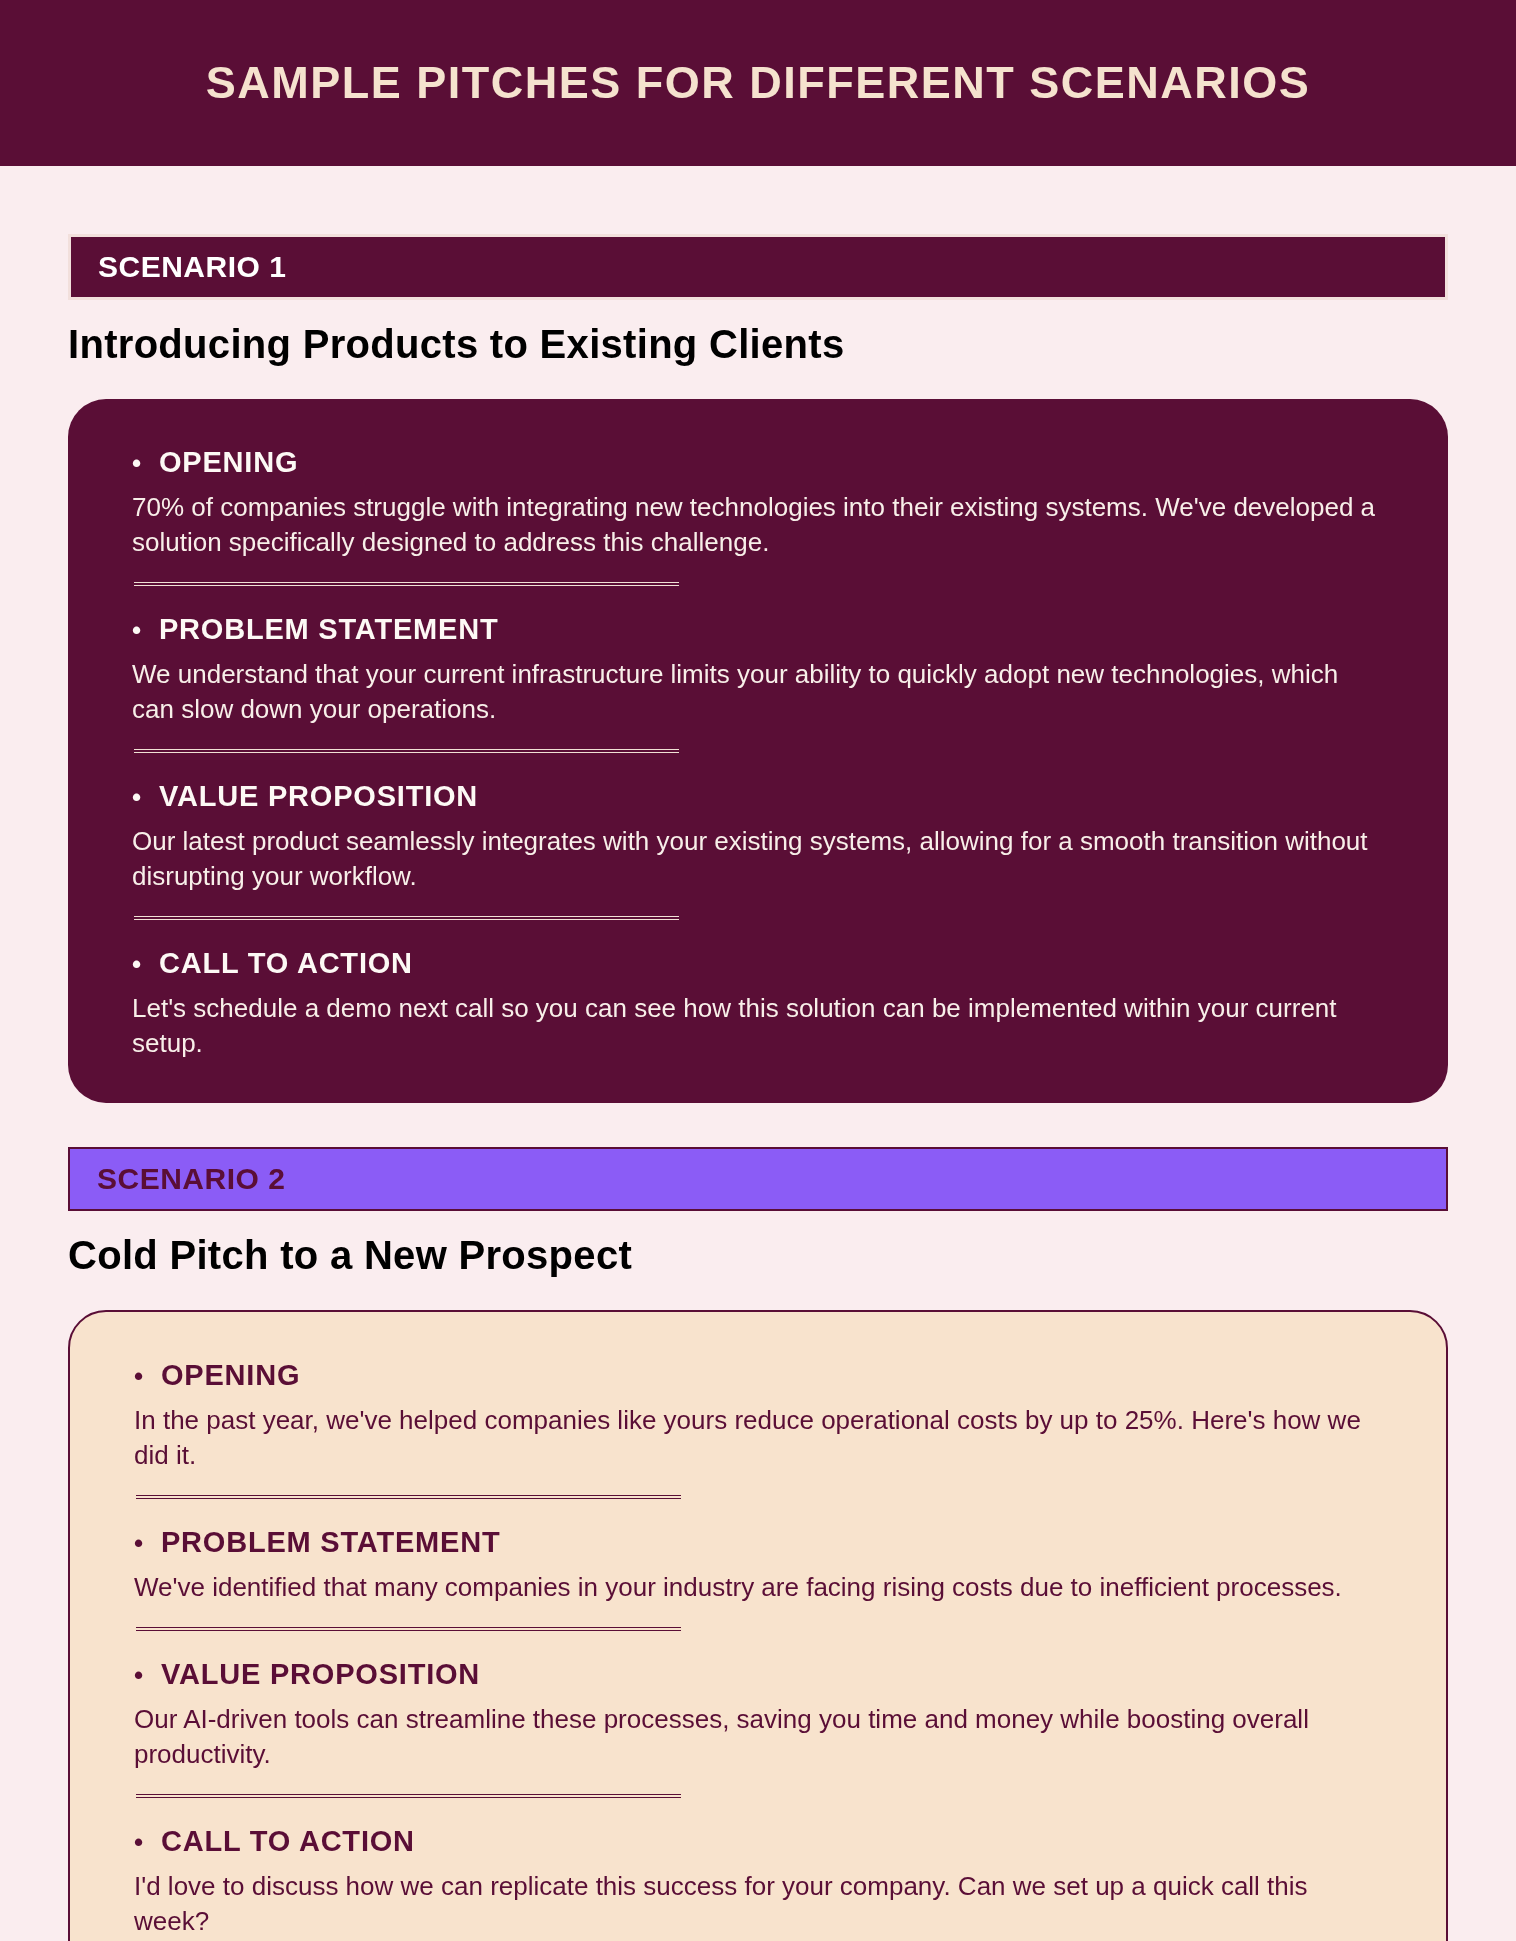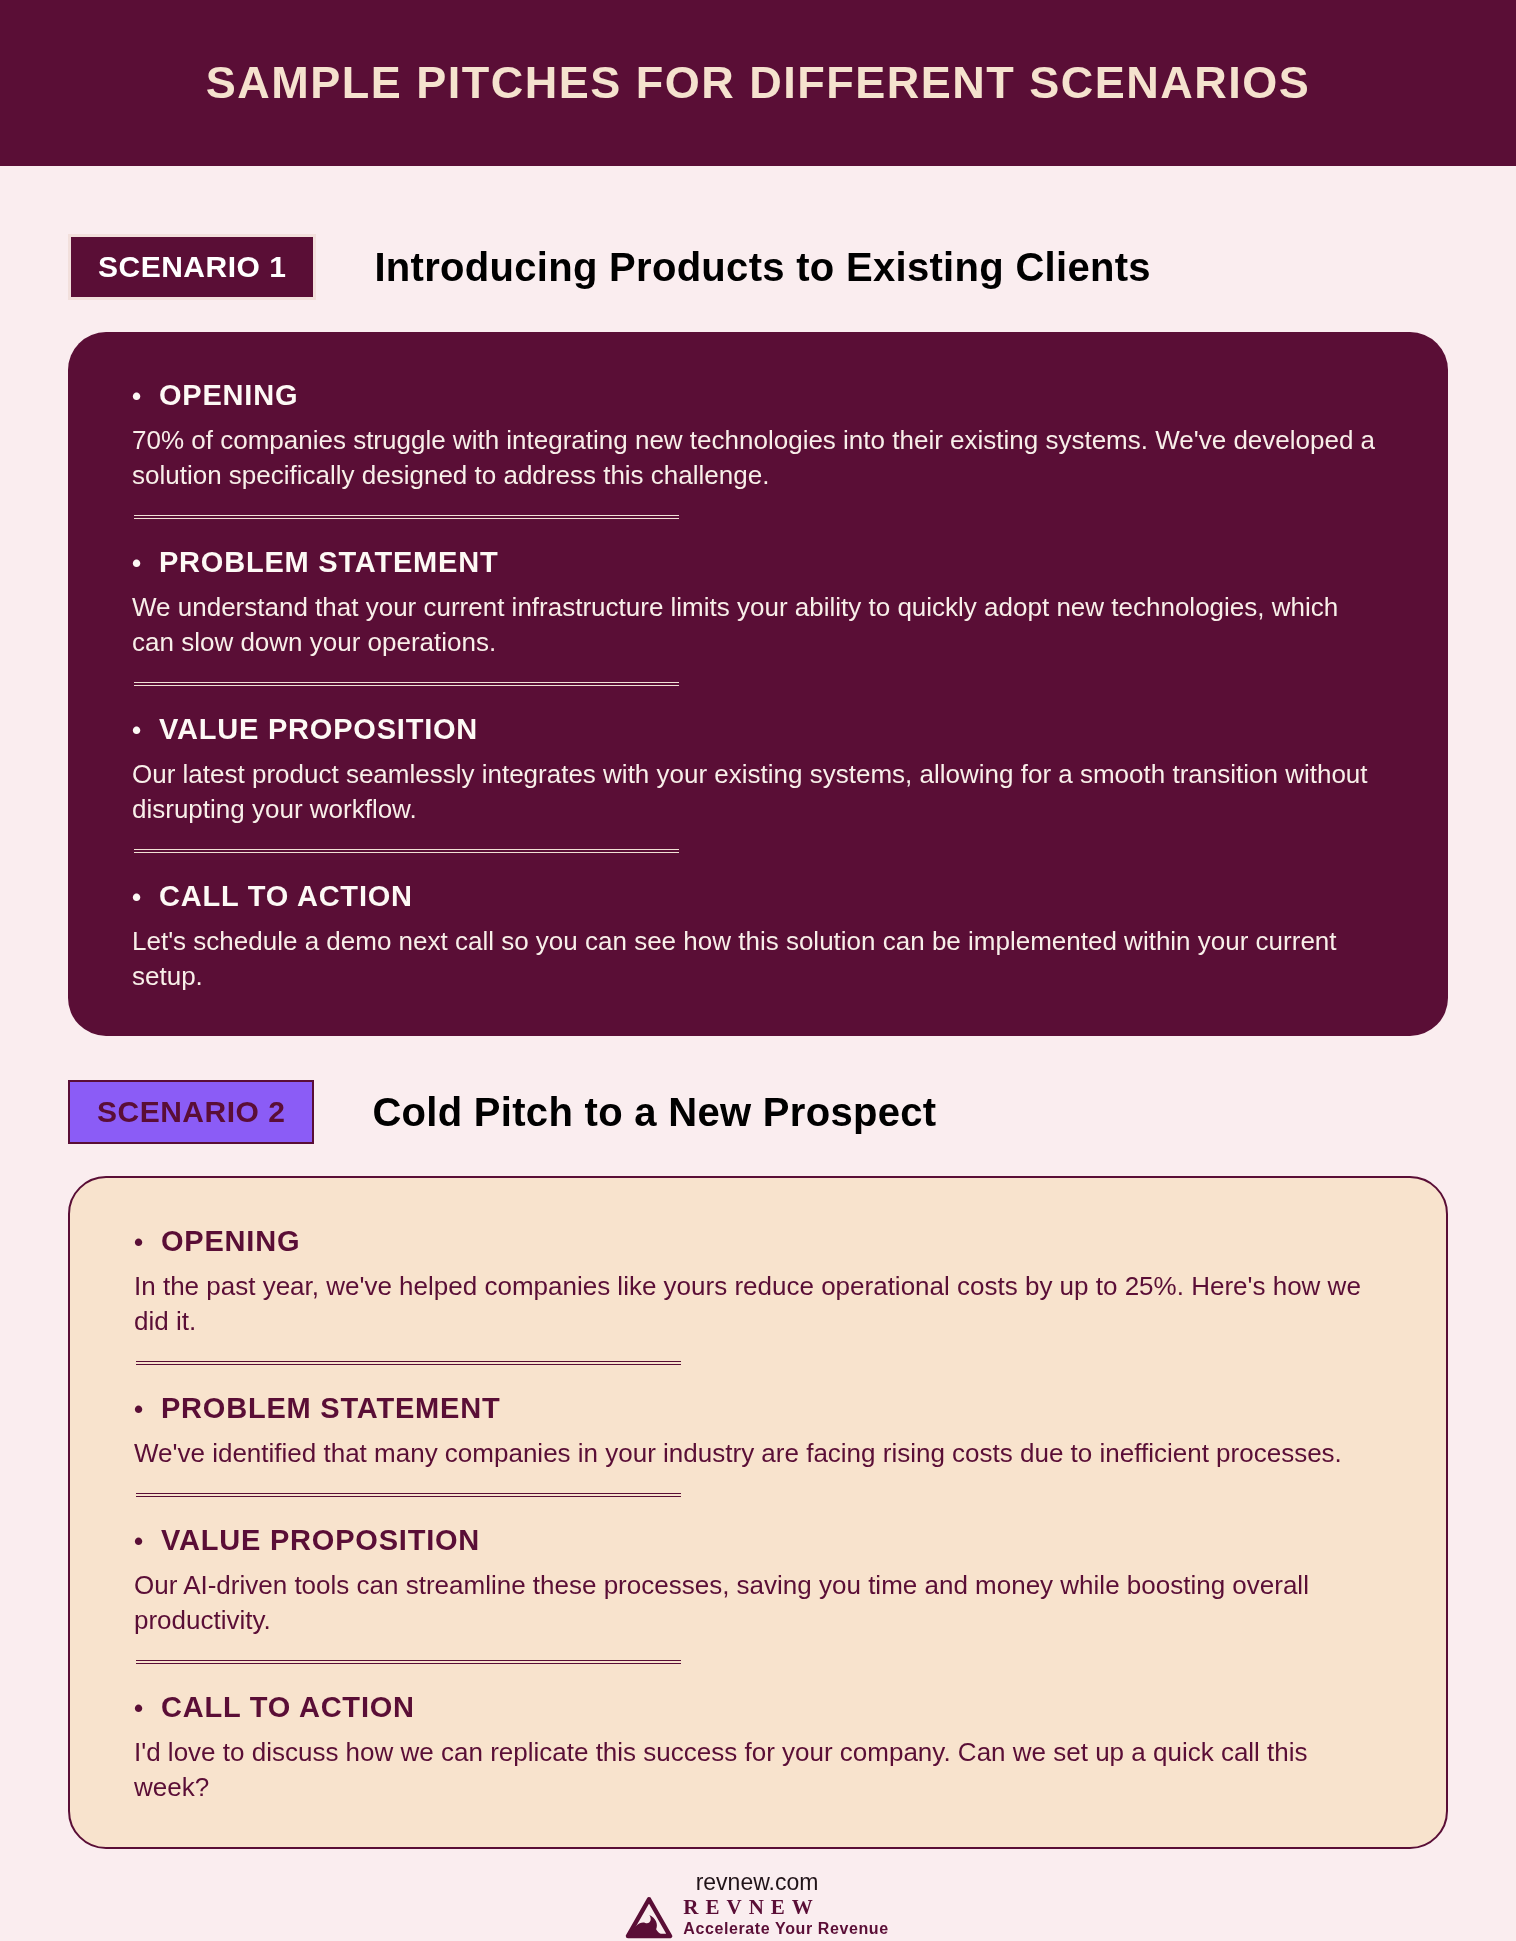--- a/index.html
+++ b/index.html
@@ -26,23 +26,23 @@
     font-size: 45px;
     font-weight: bold;
     letter-spacing: 1.5px;
   }
 
   
   main { padding: 0 68px; }
 
   .scenario-row {
     display: flex;
-    align-items: center;
-    gap: 58px;
+    gap: 22px;
     margin-top: 68px;
+    flex-direction: column;
   }
   .scenario-row.second { margin-top: 44px; }
 
   .label-chip {
     padding: 13px 27px;
     font-size: 30px;
     font-weight: bold;
     letter-spacing: 0.5px;
     white-space: nowrap;
   }

